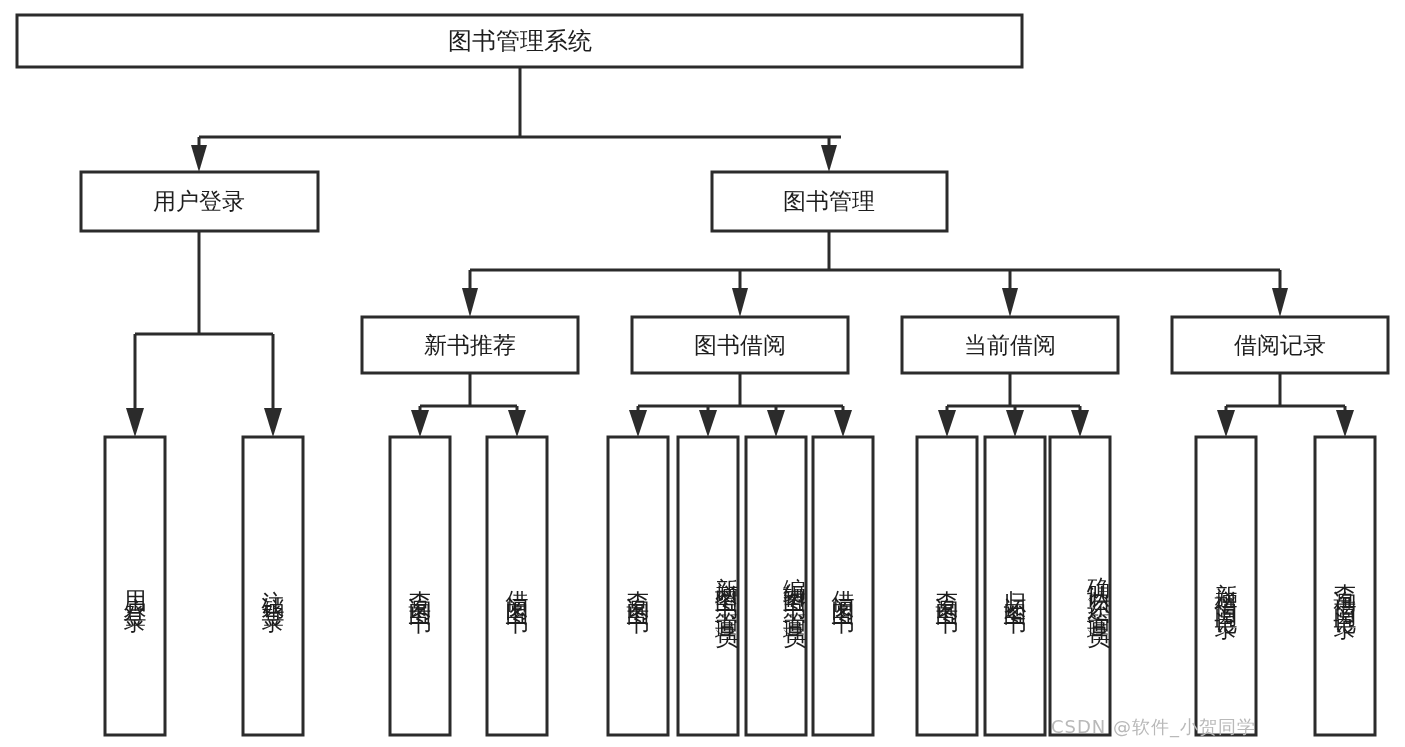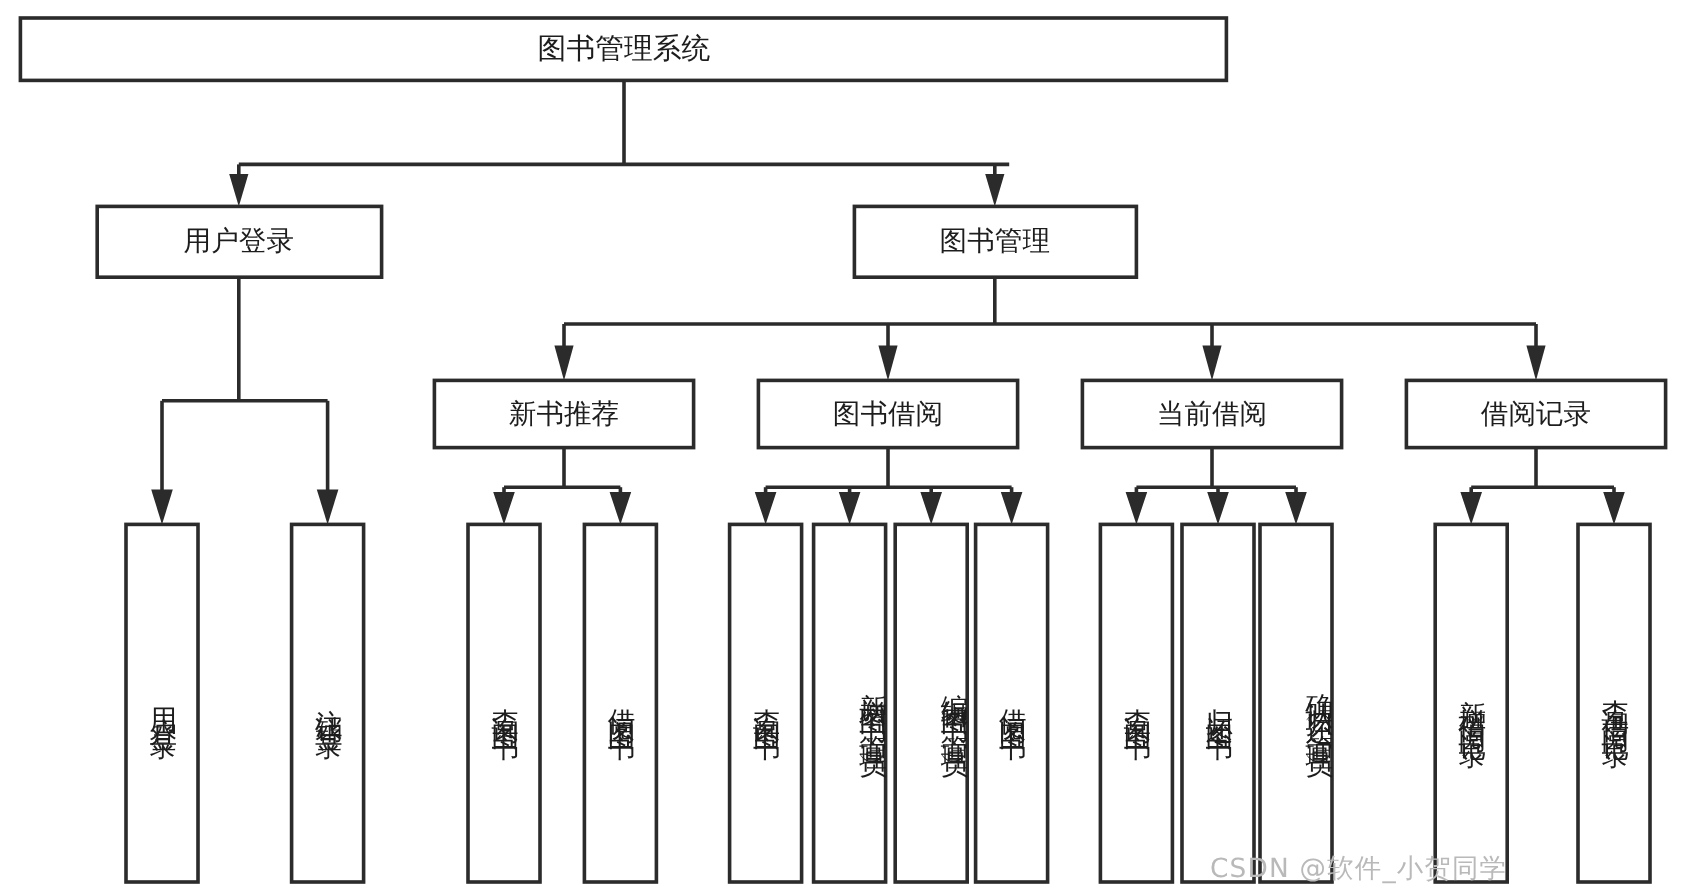--- a/index.html
+++ b/index.html
@@ -67,21 +67,21 @@
     color: #1d1d1d;
     white-space: nowrap;
     text-align: center;
     pointer-events: none;
   }
   .watermark {
     position: absolute;
     right: 8px;
     bottom: 8px;
     font-family: "DejaVu Sans", "Liberation Sans", sans-serif;
-    font-size: 22px;
+    font-size: 18px;
     color: #b9b9b9;
     letter-spacing: 1px;
     white-space: nowrap;
   }
 </style>
 </head>
 <body>
 
 <div id="diagram-root">
 

